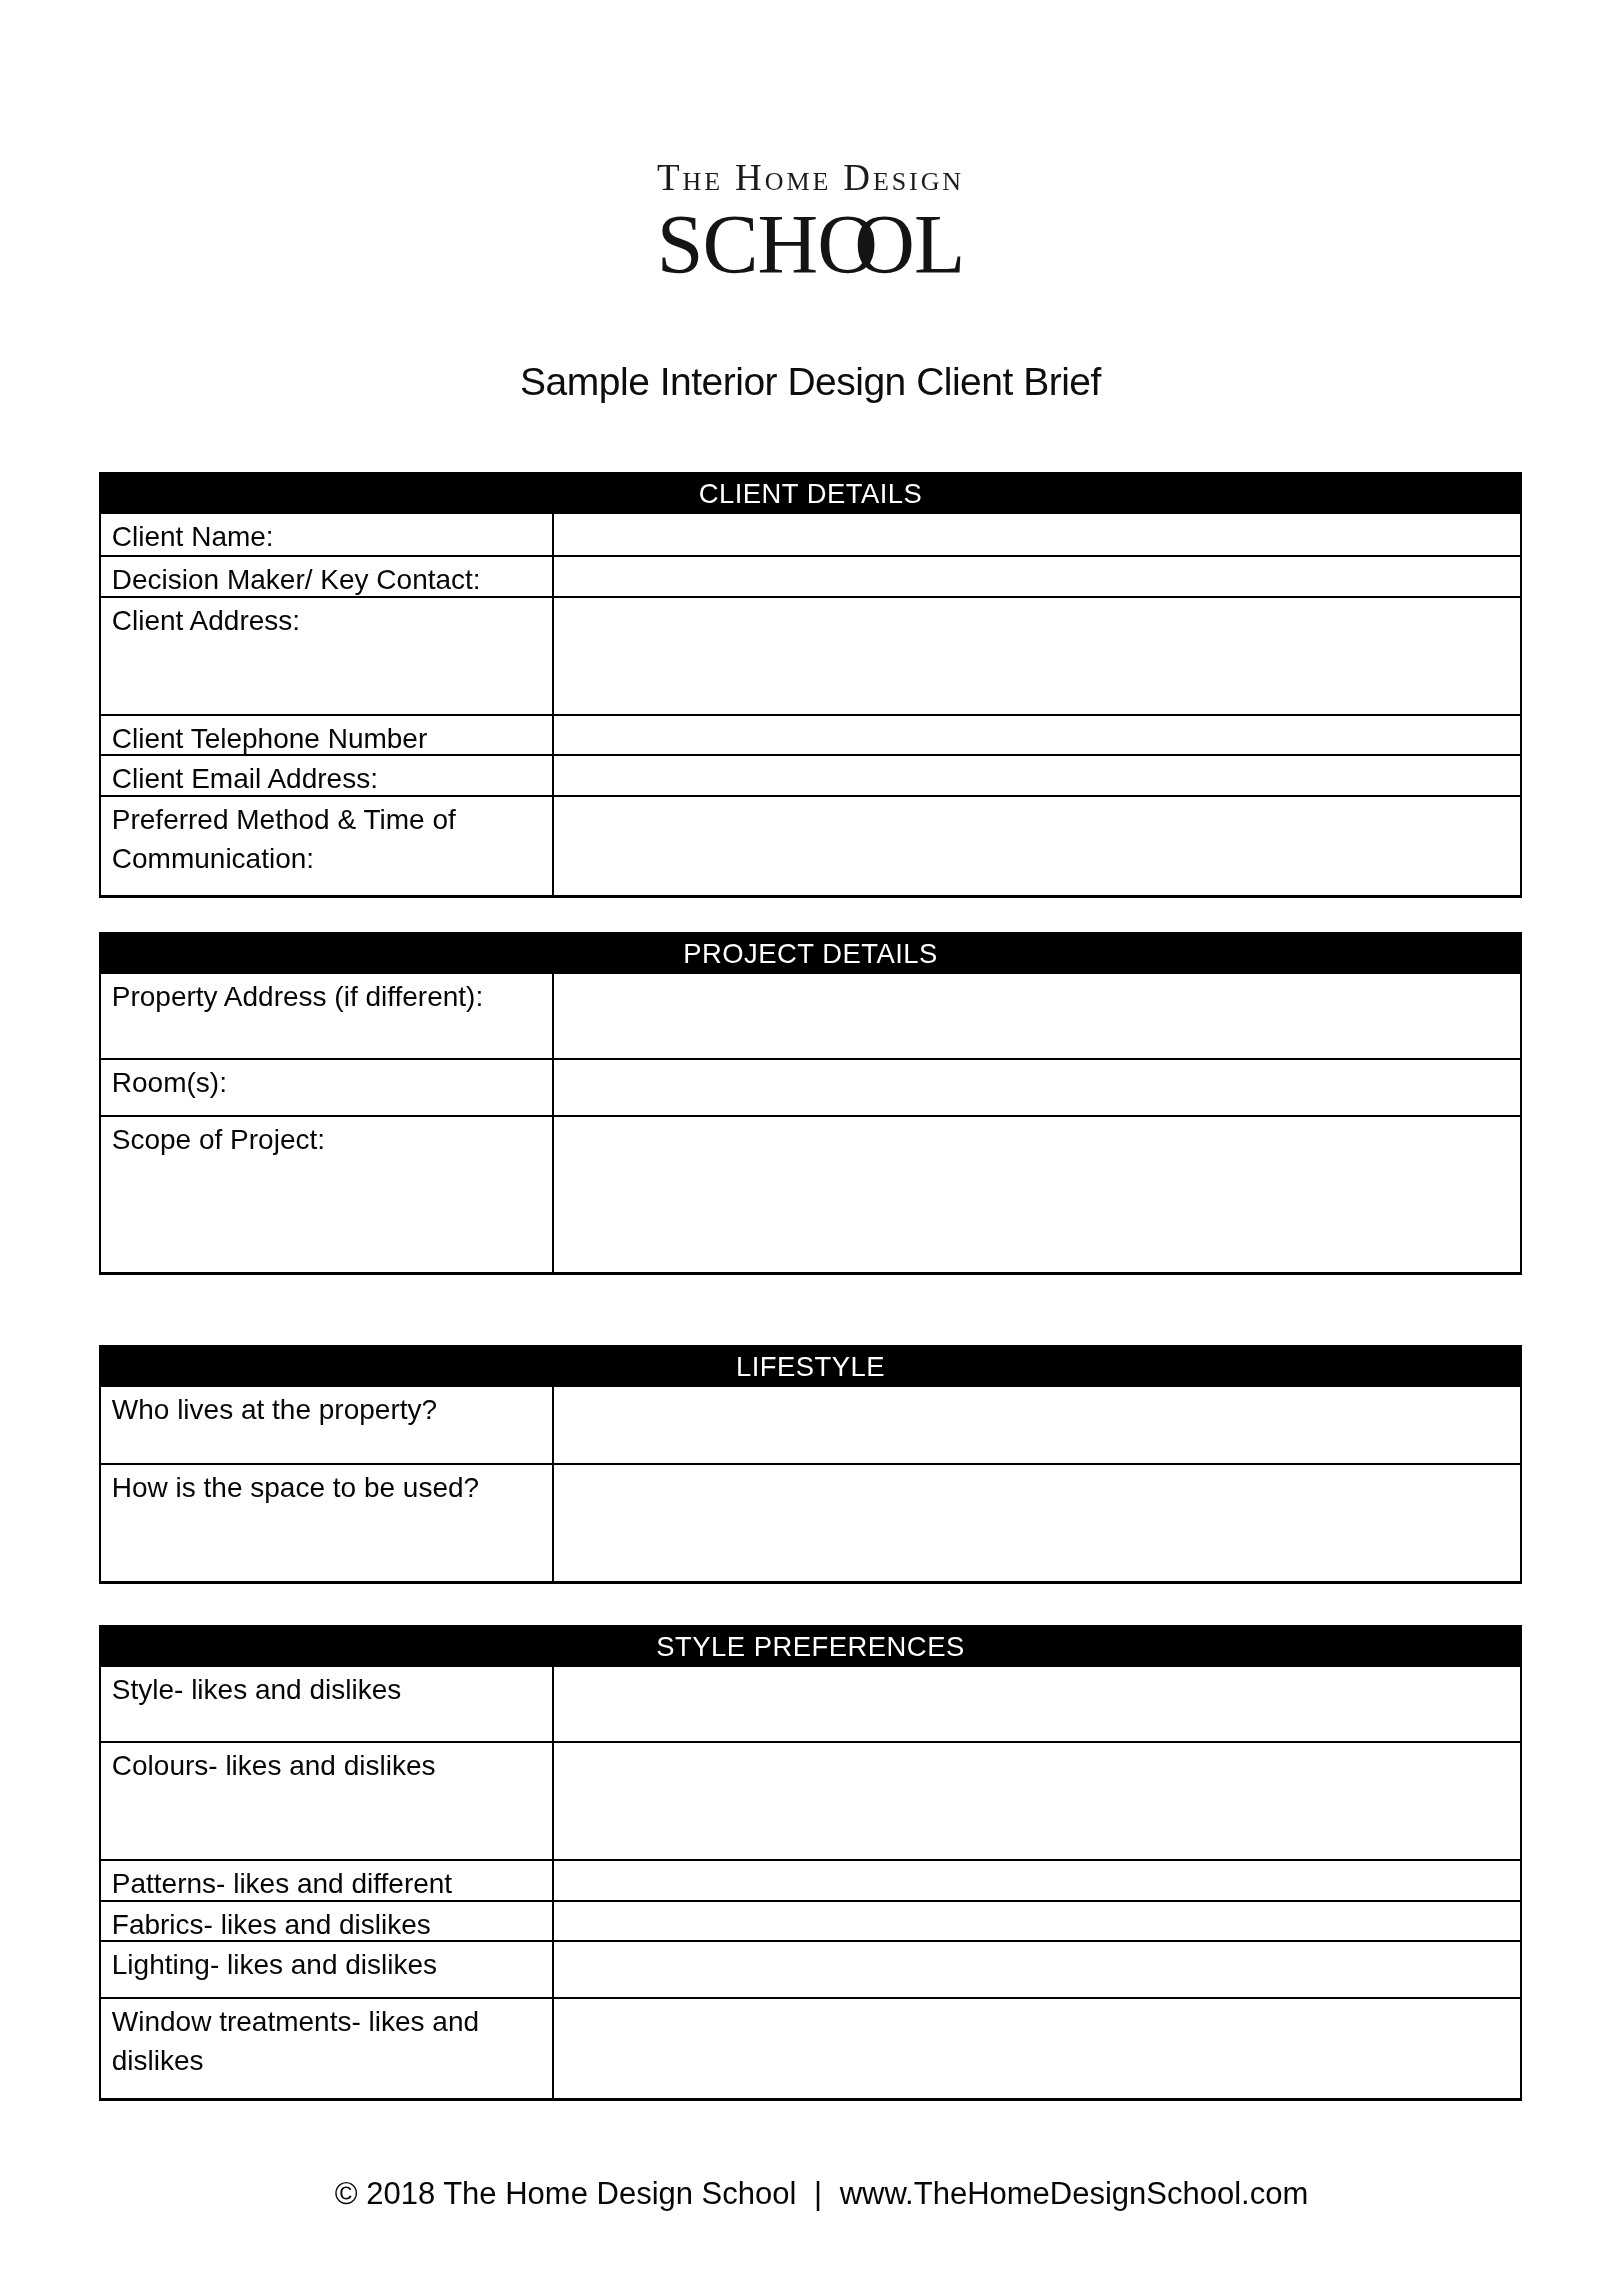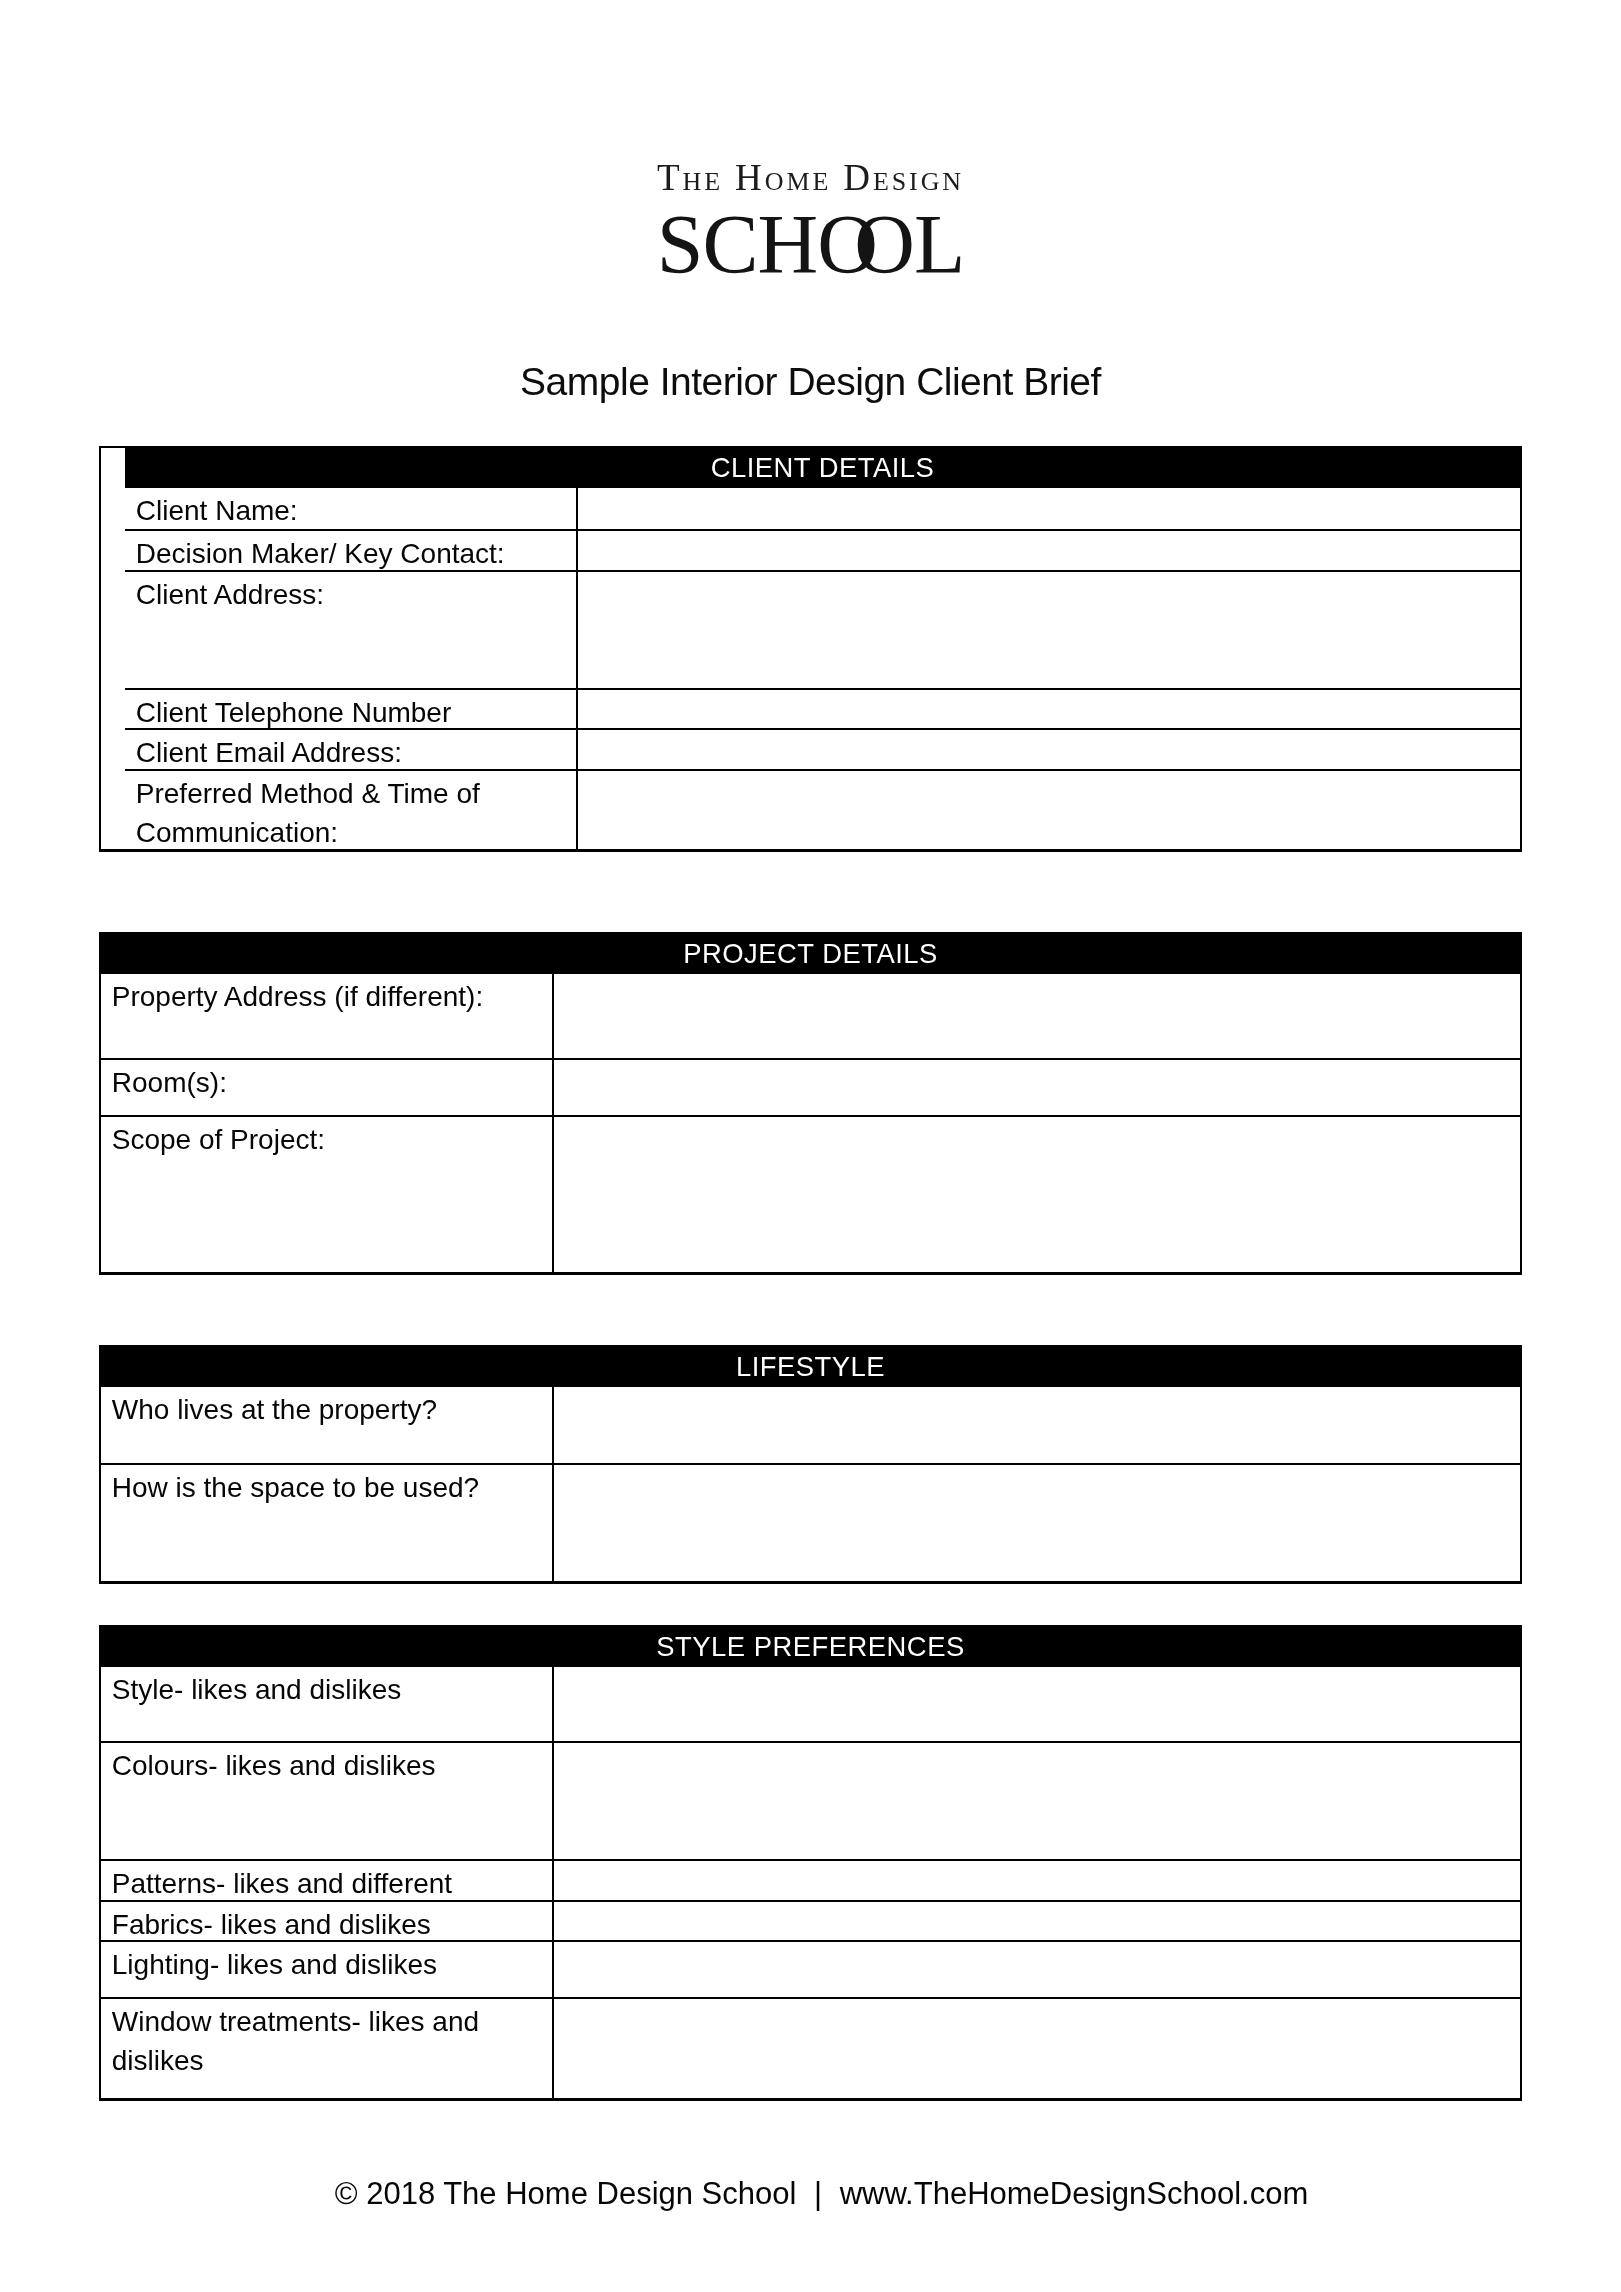--- a/index.html
+++ b/index.html
@@ -40,21 +40,21 @@
   }
 
   
   .section{
     position:absolute;left:99px;width:1423px;
     box-sizing:border-box;
     border:2px solid #000;
     border-bottom-width:3.9px;
     background:#fff;
   }
-  .sec-1{top:446px;padding-left:24px;}
+  .sec-1{top:472px;}
   .sec-2{top:932px;}
   .sec-3{top:1345px;}
   .sec-4{top:1625px;}
 
   .bar{
     height:40px;background:#000;color:#fff;
     display:flex;align-items:center;justify-content:center;
     font-size:27.4px;letter-spacing:0.5px;
   }
   .row{display:flex;box-sizing:border-box;}
@@ -62,21 +62,21 @@
   .cell-label{
     width:453px;box-sizing:border-box;
     border-right:2px solid #000;
     padding:2.9px 11.8px 0 10.8px;
     font-size:28px;line-height:39px;
     color:#060606;
   }
   .cell-value{flex:1;}
 
   
-  .h42{height:41px}.h120{height:118px}.h41{height:40px}.h80{height:80px}
+  .h42{height:41px}.h120{height:118px}.h41{height:40px}.h80{height:100px}
   .h122{height:84px}.h40{height:57px}.h160{height:157px}
   .h78{height:76px}.h76{height:74px}.h81{height:101px}
 
   
   .footer{
     position:absolute;top:2176px;left:11px;width:100%;
     text-align:center;font-size:31px;color:#060606;
   }
   .footer .sep{display:inline-block;padding:0 17.6px;}
 </style>

